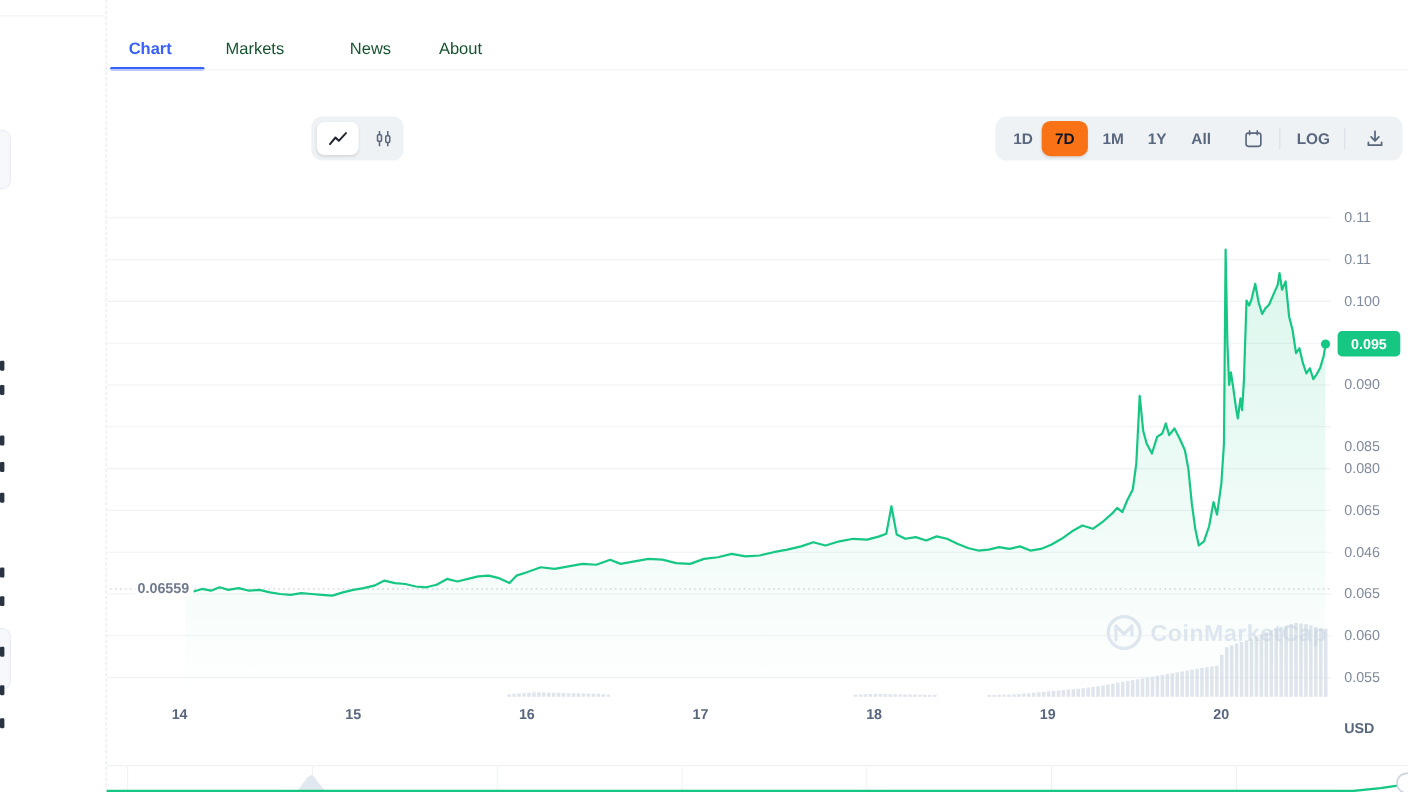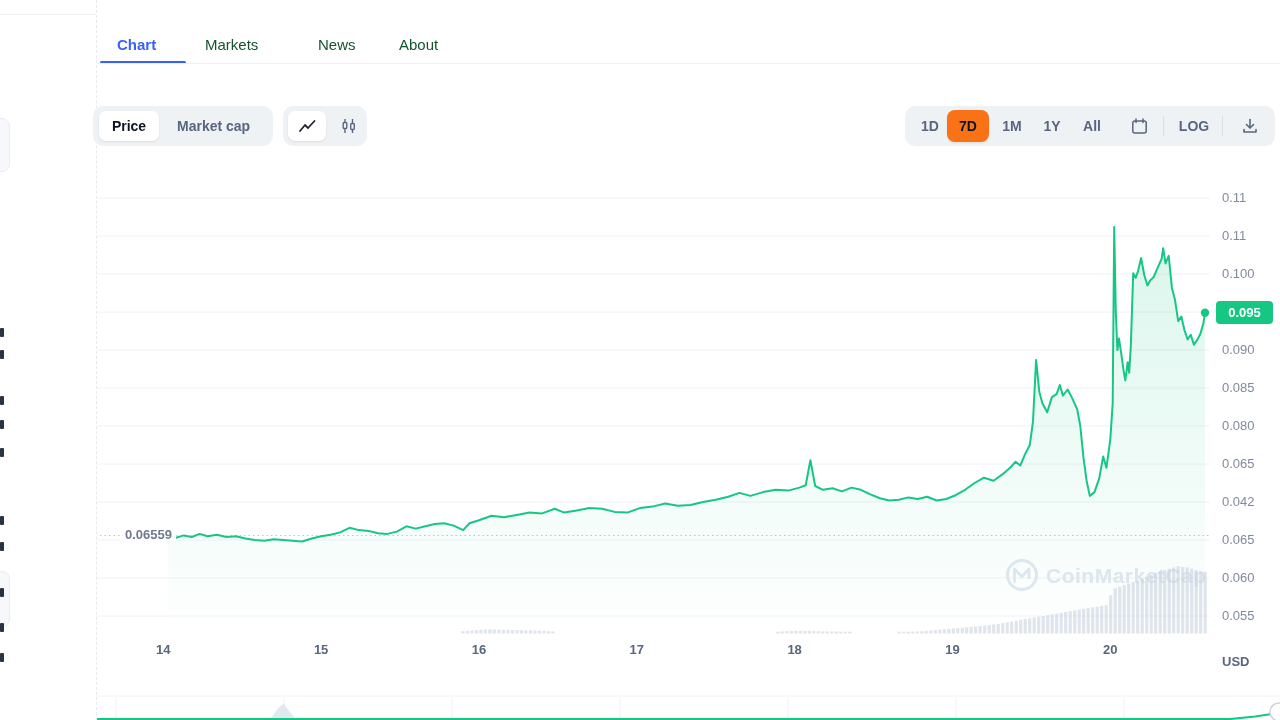--- a/index.html
+++ b/index.html
@@ -198,24 +198,20 @@
     <div class="glyph-frag" style="top:653px;"></div>
   </div>
 
   <button class="tab active" style="left:117px;">Chart</button>
   <button class="tab" style="left:205px;">Markets</button>
   <button class="tab" style="left:318px;">News</button>
   <button class="tab" style="left:399px;">About</button>
   <div class="tab-underline"></div>
   <div class="tabs-divider"></div>
 
-  <div class="seg" style="left:93px;width:180px;">
-    <button class="chip" style="left:6px;top:5px;width:60px;height:30px;">Price</button>
-    <button class="seg-label" style="left:78px;">Market cap</button>
-  </div>
 
   <div class="seg" style="left:283px;width:84px;">
     <button class="chip" style="left:5px;top:5px;width:38px;height:30px;">
       <svg width="17" height="14" viewBox="0 0 17 14">
         <polyline points="1,12 6,6 9,9 15.5,2" fill="none" stroke="#222531" stroke-width="1.8" stroke-linecap="round" stroke-linejoin="round"></polyline>
       </svg>
     </button>
     <button class="seg-label" style="left:52px;">
       <svg width="16" height="16" viewBox="0 0 16 16">
         <line x1="4" y1="1" x2="4" y2="15" stroke="#58667e" stroke-width="1.4"></line>
@@ -253,24 +249,24 @@
   </div>
 
   <div id="labels-layer">
     <div class="open-label" id="open-label" style="top: 526.516px;">0.06559</div>
     <div class="price-badge" id="price-badge" style="top: 300.5px;">0.095</div>
     <div class="usd">USD</div>
   <div class="ylab" style="top: 190px;">0.11</div>
       <div class="ylab" style="top: 228px;">0.11</div>
       <div class="ylab" style="top: 266px;">0.100</div>
       <div class="ylab" style="top: 342px;">0.090</div>
-      <div class="ylab" style="top: 380px;">0.085</div>
+      <div class="ylab" style="top: 398px;">0.085</div>
       <div class="ylab" style="top: 418px;">0.080</div>
       <div class="ylab" style="top: 456px;">0.065</div>
-      <div class="ylab" style="top: 494px;">0.042</div>
+      <div class="ylab" style="top: 494px;">0.046</div>
       <div class="ylab" style="top: 532px;">0.065</div>
       <div class="ylab" style="top: 570px;">0.060</div>
       <div class="ylab" style="top: 608px;">0.055</div>
       <div class="xlab" style="left: 141.3px;">14</div>
       <div class="xlab" style="left: 299.133px;">15</div>
       <div class="xlab" style="left: 456.966px;">16</div>
       <div class="xlab" style="left: 614.799px;">17</div>
       <div class="xlab" style="left: 772.632px;">18</div>
       <div class="xlab" style="left: 930.465px;">19</div>
       <div class="xlab" style="left: 1088.3px;">20</div>

